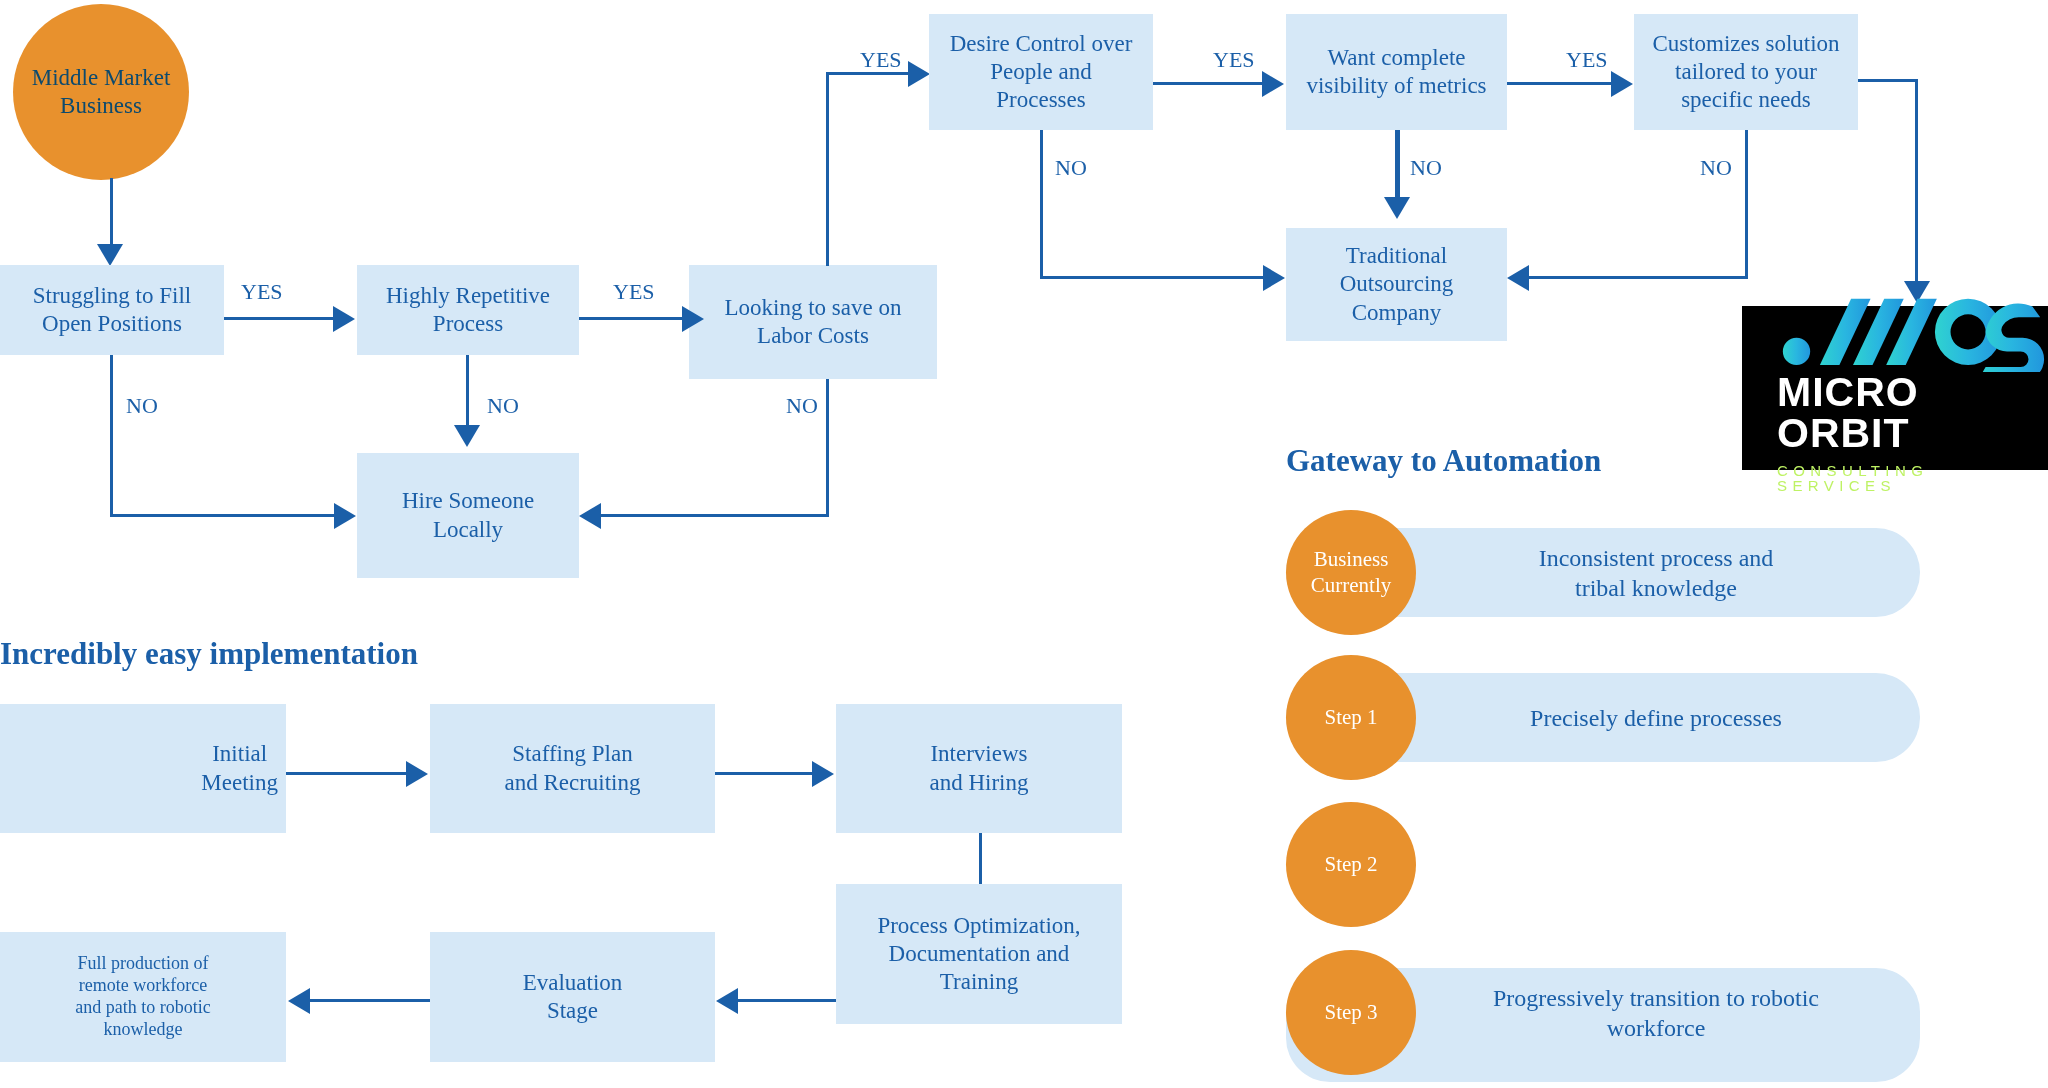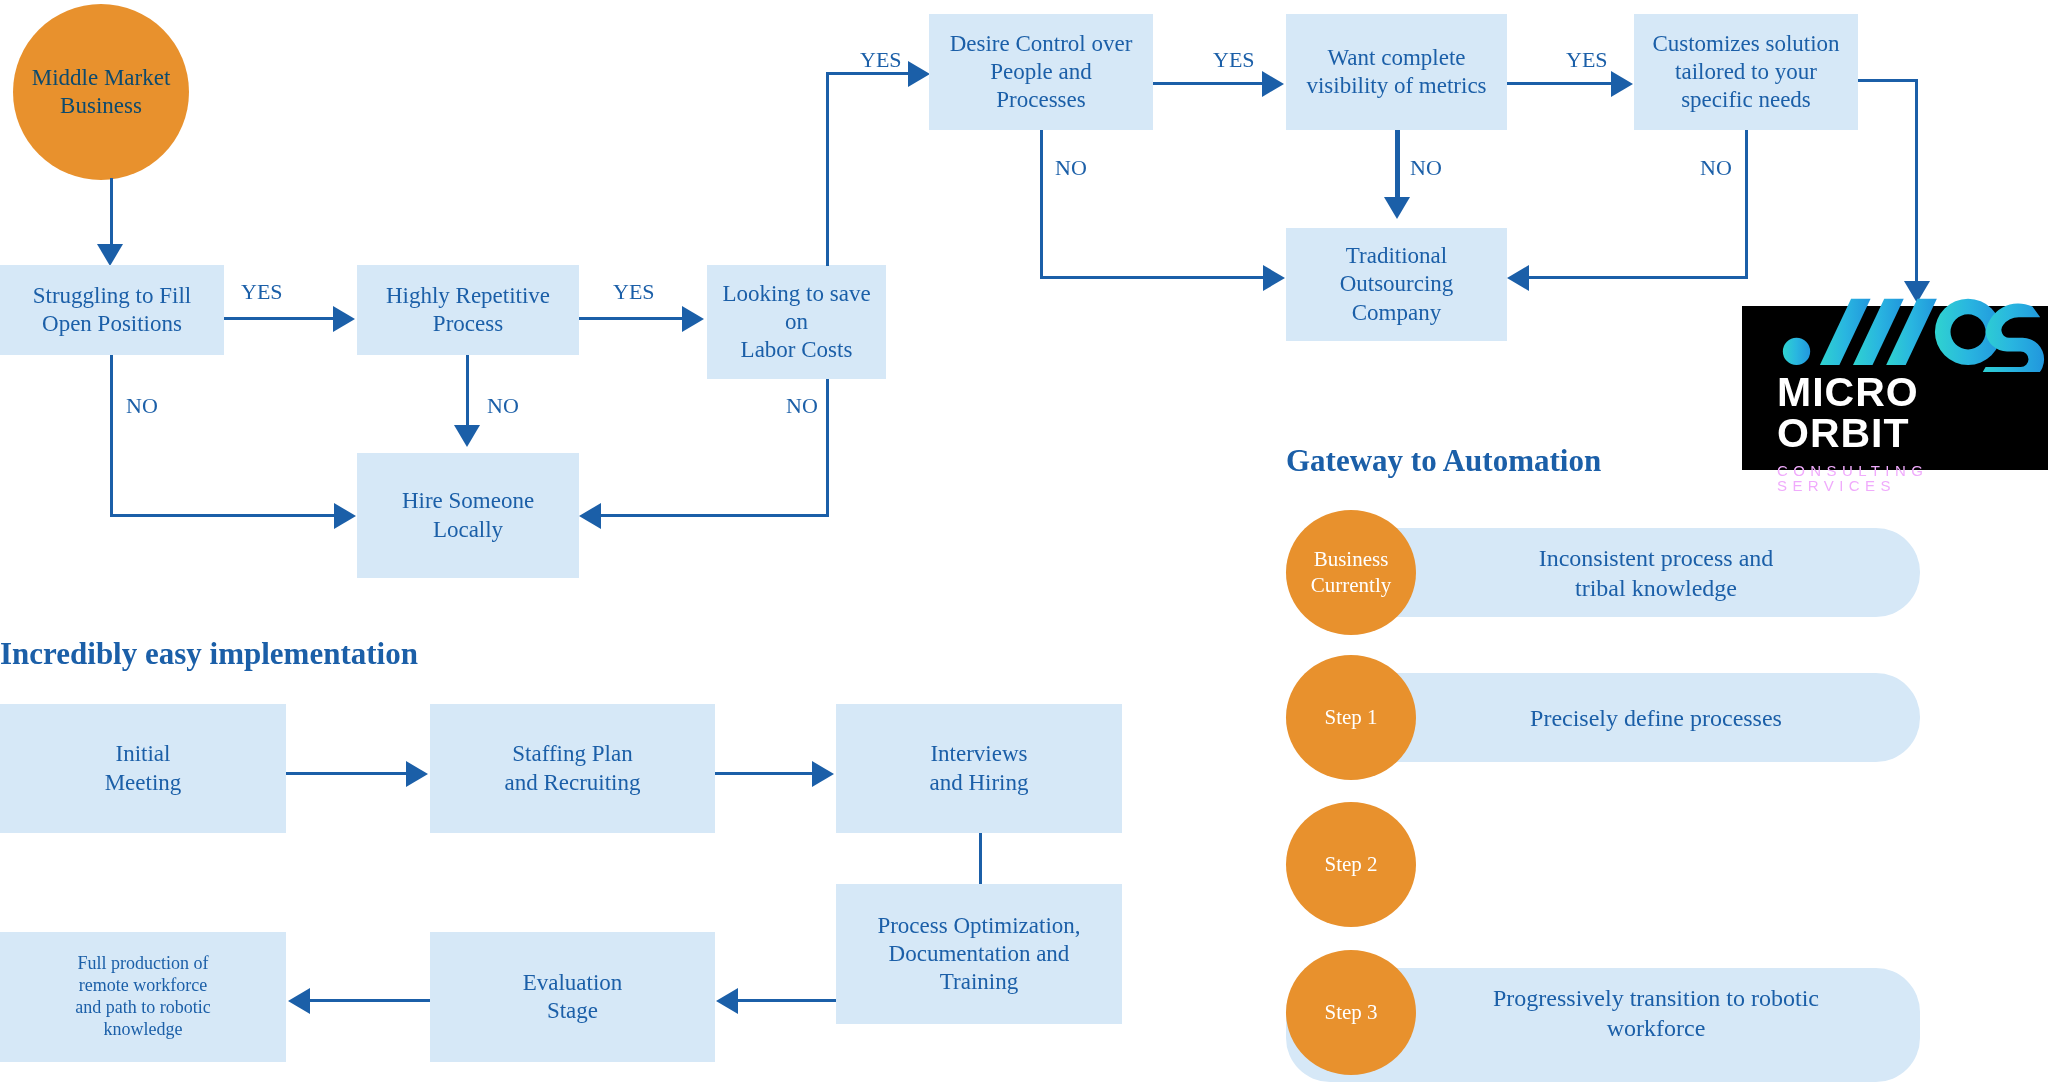--- a/index.html
+++ b/index.html
@@ -66,21 +66,21 @@
     background: #000000;
     display: flex; flex-direction: column;
     align-items: center; justify-content: center;
   }
   .logo-mark { width: 100%; height: 56%; display:flex; align-items:center; justify-content:center; }
   .logo-word {
     color:#ffffff; font-family:"Liberation Sans","DejaVu Sans",sans-serif;
     font-weight: bold; font-size: 41px; letter-spacing: 1px; line-height: 1;
   }
   .logo-sub {
-    color:#f0abfc; font-family:"Liberation Sans","DejaVu Sans",sans-serif;
+    color:#bef264; font-family:"Liberation Sans","DejaVu Sans",sans-serif;
     font-size: 15px; letter-spacing: 5.4px; line-height: 1; margin-top: 9px;
   }
 
   
   .pill {
     position: absolute;
     background: #d6e8f7;
     border-radius: 44px;
     display: flex; align-items: center;
   }
@@ -122,21 +122,21 @@
     </div>
   </div>
 
   <div class="fbox" style="left:357px; top:265px; width:222px; height:90px;">
     <div>
       <div>Highly Repetitive</div>
       <div>Process</div>
     </div>
   </div>
 
-  <div class="fbox" style="left:707px; top:265px; width:179px; height:114px;">
+  <div class="fbox" style="left:689px; top:265px; width:248px; height:114px;">
     <div>
       <div>Looking to save on</div>
       <div>Labor Costs</div>
     </div>
   </div>
 
   <div class="fbox" style="left:357px; top:453px; width:222px; height:125px;">
     <div>
       <div>Hire Someone</div>
       <div>Locally</div>
@@ -244,21 +244,21 @@
         <path d="M196 14 a34 34 0 1 0 0 68 a34 34 0 1 0 0 -68 Z M196 30 a18 18 0 1 1 0 36 a18 18 0 1 1 0 -36 Z" fill="url(#mg)"></path>
         <path d="M262 22 a34 34 0 0 0 -48 26 a22 22 0 0 0 22 20 l14 0 a8 8 0 0 1 0 16 l-36 0 l-8 14 l46 0 a22 22 0 0 0 0 -44 l-14 0 a8 8 0 0 1 -6 -13 a20 20 0 0 1 16 -8 l22 0 Z" fill="url(#mg)"></path>
       </svg>
     </div>
     <div class="logo-word">MICRO ORBIT</div>
     <div class="logo-sub">CONSULTING SERVICES</div>
   </div>
 
   <div class="heading" style="left:0px; top:636px;">Incredibly easy implementation</div>
 
-  <div class="fbox" style="left:0px; top:704px; width:286px; height:129px;">
+  <div class="fbox" style="left:0px; top:704px; width:286px; height:129px;justify-content:flex-end;">
     <div>
       <div>Initial</div>
       <div>Meeting</div>
     </div>
   </div>
 
   <div class="fbox" style="left:430px; top:704px; width:285px; height:129px;">
     <div>
       <div>Staffing Plan</div>
       <div>and Recruiting</div>

